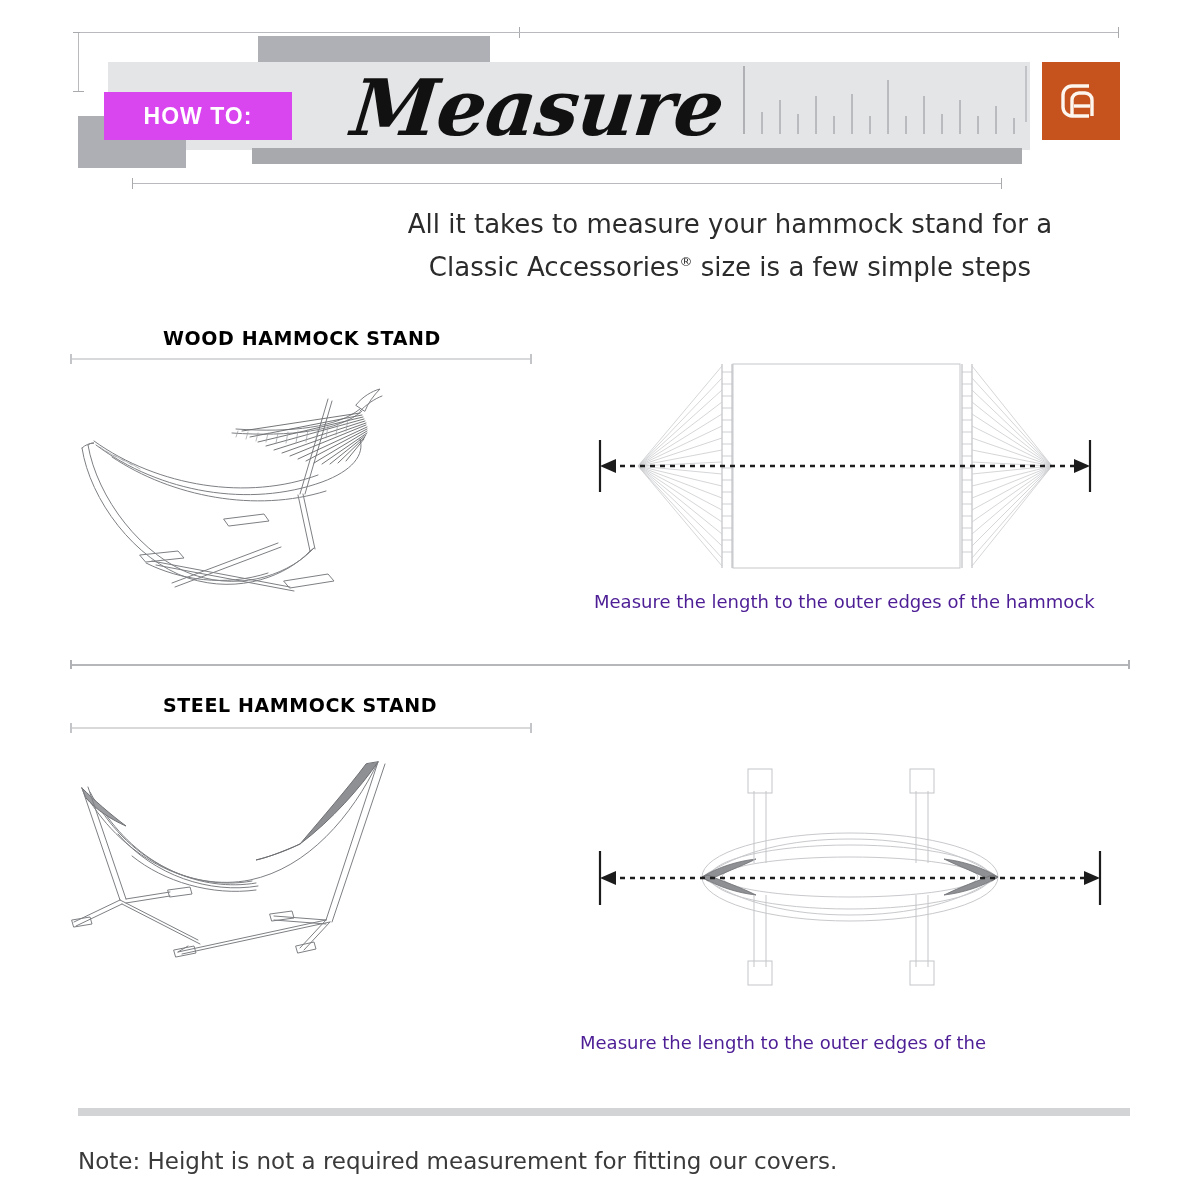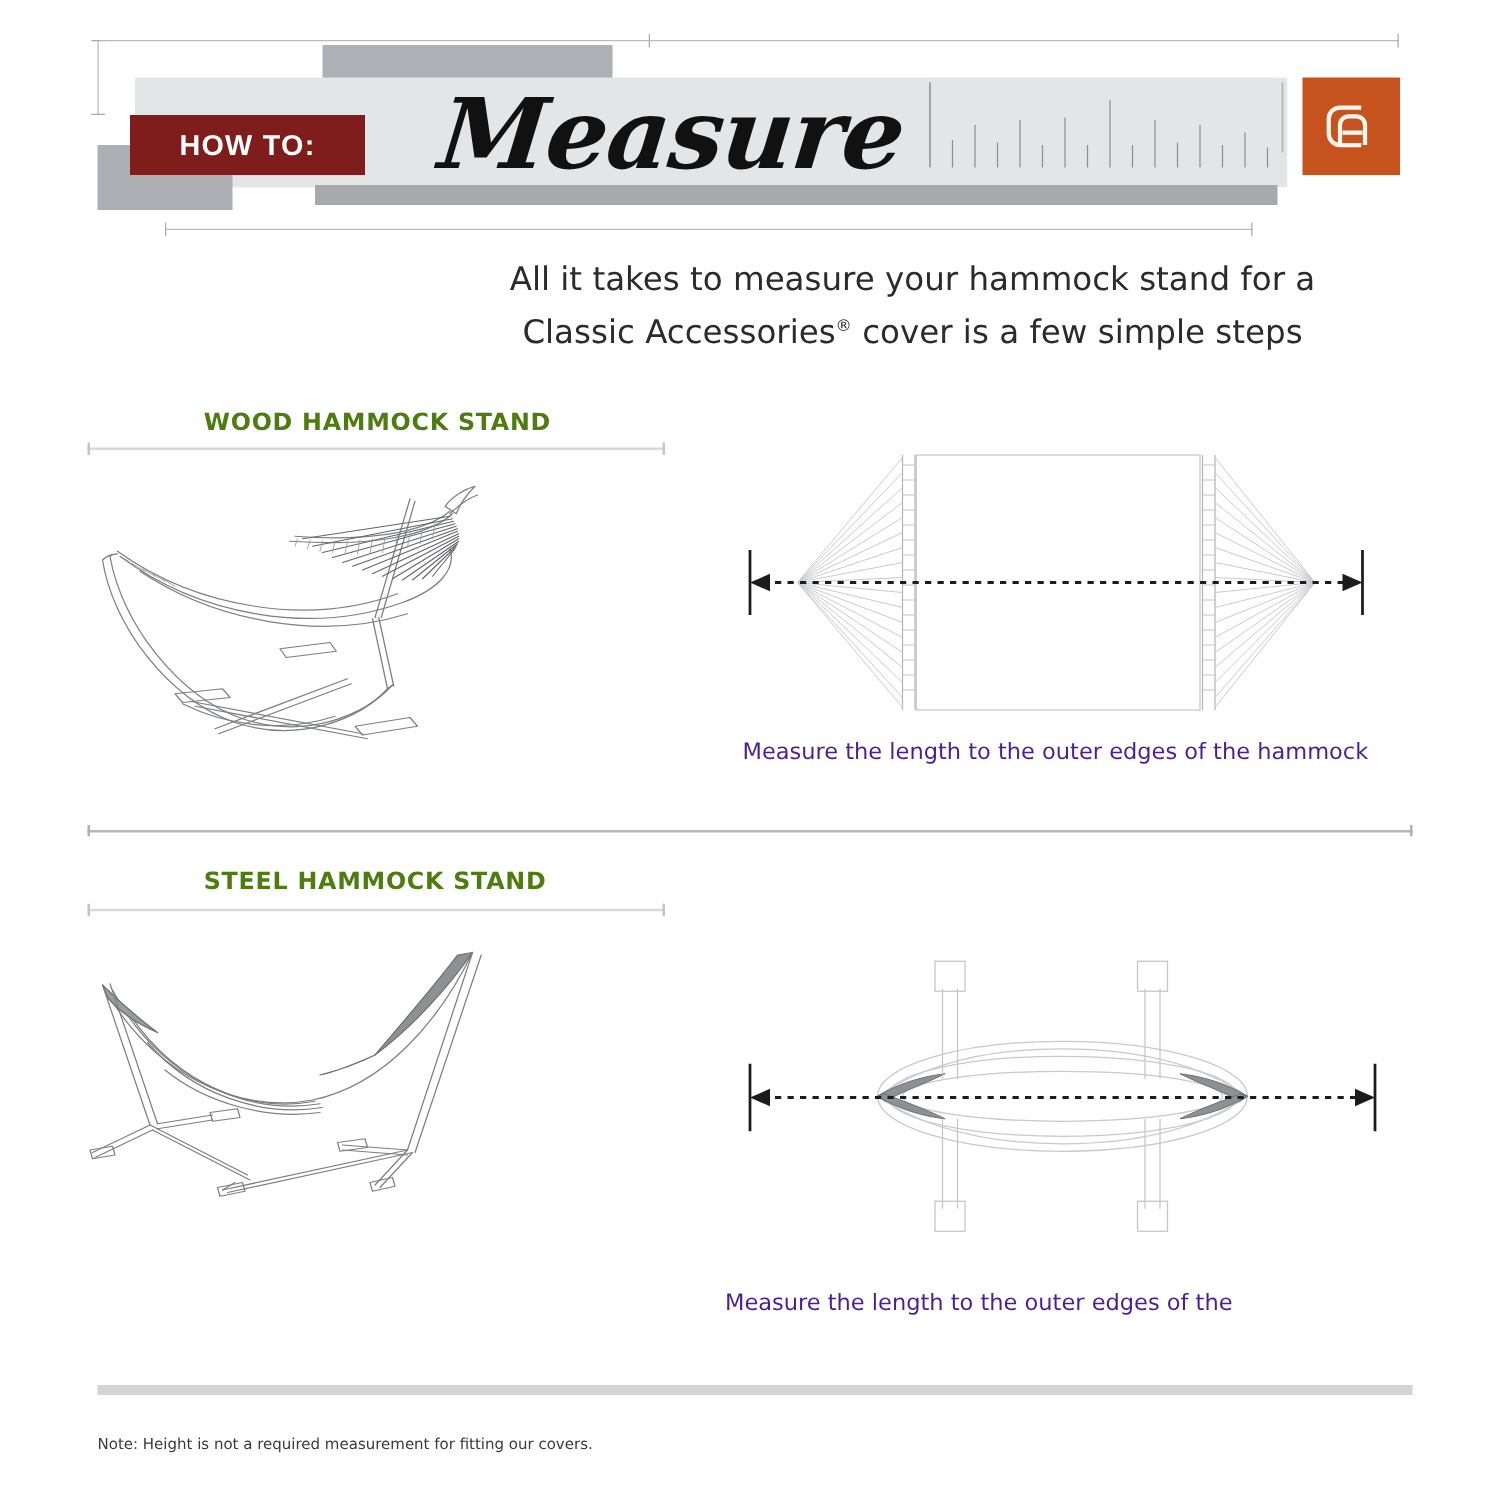--- a/index.html
+++ b/index.html
@@ -14,21 +14,21 @@
   .abs{position:absolute;}
 
   
   #header{position:absolute;left:0;top:0;width:1200px;height:200px;}
 
   .hdr-panel{position:absolute;left:108px;top:62px;width:912px;height:88px;background:#e4e5e7;}
   .hdr-topbar{position:absolute;left:258px;top:36px;width:232px;height:28px;background:#aeb0b5;}
   .hdr-leftblock{position:absolute;left:78px;top:116px;width:108px;height:52px;background:#adafb4;}
   .hdr-underbar{position:absolute;left:252px;top:148px;width:770px;height:16px;background:#a7a9ad;}
   .hdr-badge{
-    position:absolute;left:104px;top:92px;width:188px;height:48px;background:#7f1d1d;
+    position:absolute;left:104px;top:92px;width:188px;height:48px;background:#d946ef;
     display:flex;align-items:center;justify-content:center;
   }
   .hdr-badge span{
     color:#ffffff;font-weight:bold;font-size:23px;letter-spacing:1.0px;
     font-family:"Liberation Sans","DejaVu Sans",sans-serif;
   }
   .hdr-script{
     position:absolute;left:352px;top:56px;width:400px;height:104px;
     font-family:"DejaVu Serif","Liberation Serif",serif;
     font-style:italic;font-weight:bold;font-size:78px;color:#111;
@@ -50,30 +50,30 @@
   #subtitle{
     position:absolute;left:300px;top:205px;width:860px;
     text-align:center;font-size:26px;line-height:38px;color:#2b2b2b;
     font-family:"DejaVu Sans","Liberation Sans",sans-serif;
   }
   #subtitle .reg{font-size:13px;vertical-align:super;}
 
   
   .sec-title{
     position:absolute;font-weight:bold;font-size:19px;letter-spacing:0.6px;
-    color:#4d7c0f;font-family:"DejaVu Sans","Liberation Sans",sans-serif;
+    color:#000000;font-family:"DejaVu Sans","Liberation Sans",sans-serif;
   }
   .rule{position:absolute;height:2px;background:#d8d9db;}
   .rule-cap{position:absolute;width:2px;height:10px;background:#c4c5c8;}
   .divider{position:absolute;left:70px;top:664px;width:1060px;height:2px;background:#b6b7ba;}
   .divider-cap{position:absolute;width:2px;height:9px;background:#b0b1b4;}
 
   .note-bar{position:absolute;left:78px;top:1108px;width:1052px;height:8px;background:#d3d4d6;}
   #note{
-    position:absolute;left:78px;top:1148px;font-size:12px;color:#3a3a3a;
+    position:absolute;left:78px;top:1148px;font-size:23px;color:#3a3a3a;
     font-family:"DejaVu Sans","Liberation Sans",sans-serif;
   }
 
   .caption{
     position:absolute;font-size:18px;line-height:26px;color:#4c1d95;
     font-family:"DejaVu Sans","Liberation Sans",sans-serif;
   }
 
   svg{display:block;}
   .ill{position:absolute;}
@@ -140,21 +140,21 @@
           <path d="M34 11 H17 a9 9 0 0 0 -9 9 v12 a9 9 0 0 0 9 9 H34"></path>
           <path d="M17 41 V25 a7 7 0 0 1 7 -7 h6 a7 7 0 0 1 7 7 v16"></path>
           <line x1="19" y1="31" x2="35" y2="31"></line>
         </g>
       </svg>
     </div>
   </div>
 
   <div id="subtitle">
     <div>All it takes to measure your hammock stand for a</div>
-    <div><span>Classic Accessories</span><span class="reg">®</span><span> cover is a few simple steps</span></div>
+    <div><span>Classic Accessories</span><span class="reg">®</span><span> size is a few simple steps</span></div>
   </div>
 
   <div class="sec-title" style="left:163px;top:327px;">WOOD HAMMOCK STAND</div>
   <div class="rule" style="left:70px;top:358px;width:462px;"></div>
   <div class="rule-cap" style="left:70px;top:354px;"></div>
   <div class="rule-cap" style="left:530px;top:354px;"></div>
 
   <svg class="ill" style="left:60px;top:375px;" width="400" height="225" viewBox="0 0 400 225">
     <g fill="none" stroke="#7d7f83" stroke-width="1" stroke-linejoin="round" stroke-linecap="round">
 

